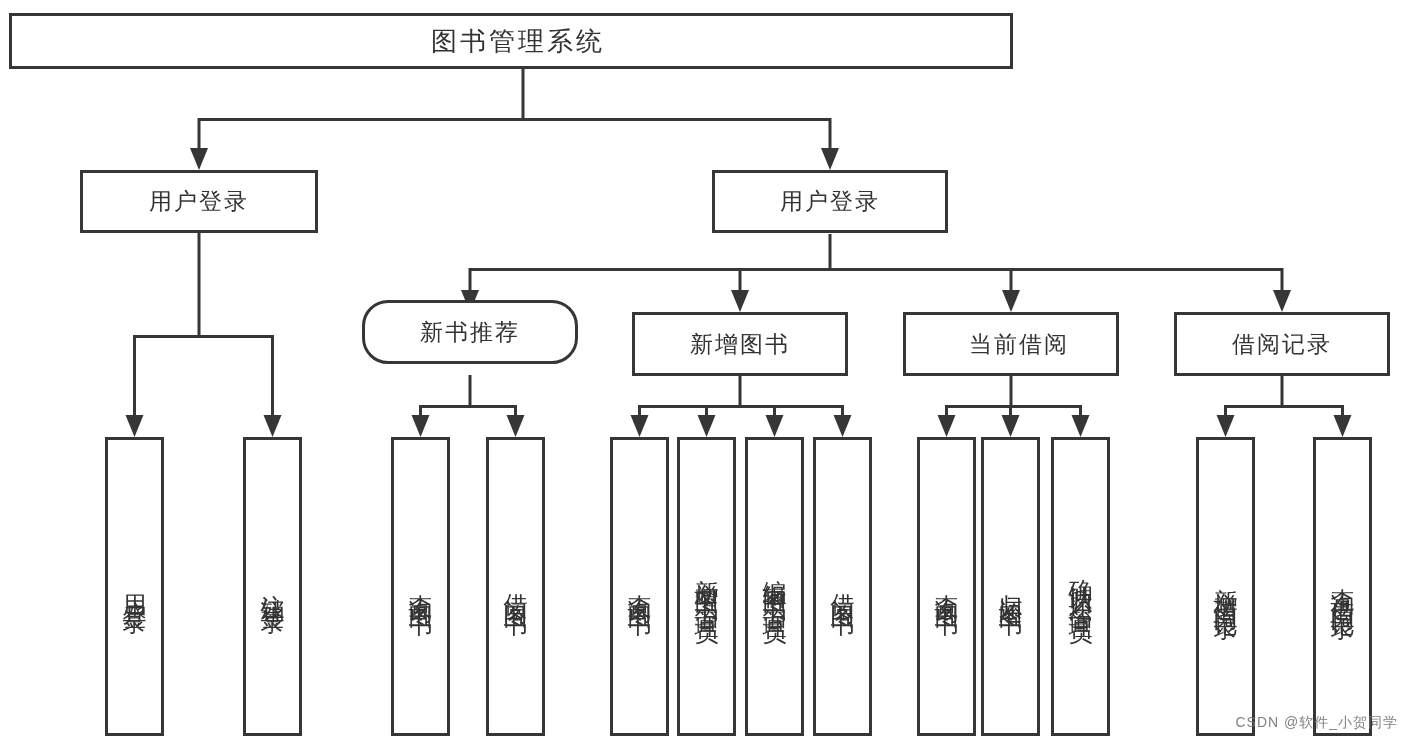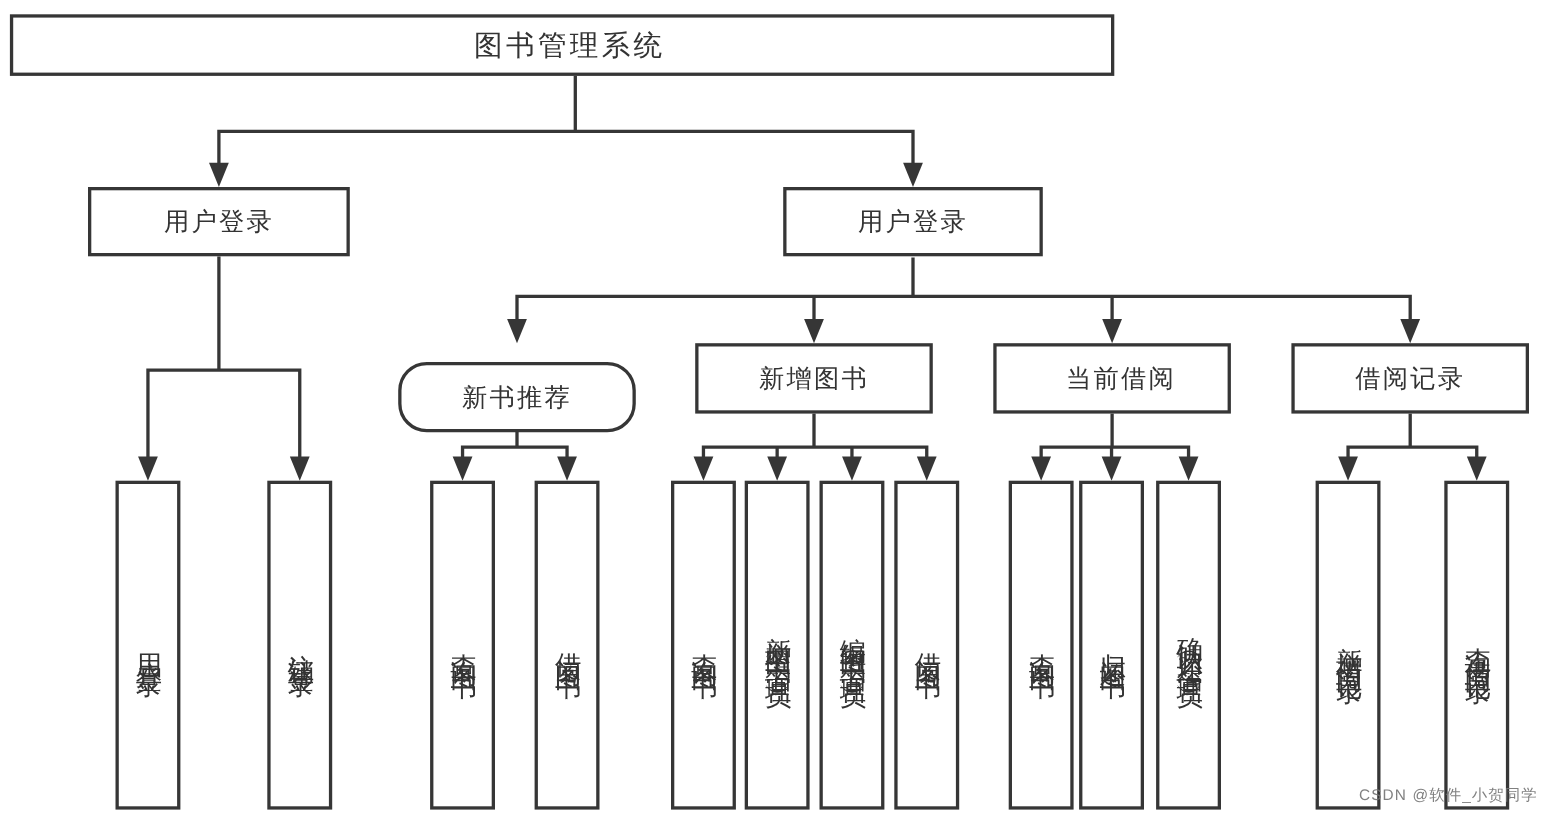--- a/index.html
+++ b/index.html
@@ -62,21 +62,21 @@
       <polygon points="1216.5,415 1234.5,415 1225.5,437"></polygon>
       <polygon points="1333.5,415 1351.5,415 1342.5,437"></polygon>
     </g>
   </svg>
 
   <div class="box h1" style="left:9px;top:13px;width:1004px;height:56px;padding-left:14px;">图书管理系统</div>
 
   <div class="box h2" style="left:80px;top:170px;width:238px;height:63px;">用户登录</div>
   <div class="box h2" style="left:712px;top:170px;width:236px;height:63px;">用户登录</div>
 
-  <div class="box h2" style="left:362px;top:329px;width:216px;height:64px;border-radius:26px;">新书推荐</div>
+  <div class="box h2" style="left:362px;top:300px;width:216px;height:64px;border-radius:26px;">新书推荐</div>
   <div class="box h2" style="left:632px;top:312px;width:216px;height:64px;">新增图书</div>
   <div class="box h2" style="left:903px;top:312px;width:216px;height:64px;padding-left:16px;">当前借阅</div>
   <div class="box h2" style="left:1174px;top:312px;width:216px;height:64px;">借阅记录</div>
 
   <div class="box leaf" style="left:105px;top:437px;width:59px;height:299px;">用户登录</div>
   <div class="box leaf" style="left:243px;top:437px;width:59px;height:299px;">注销登录</div>
 
   <div class="box leaf" style="left:391px;top:437px;width:59px;height:299px;">查询图书</div>
   <div class="box leaf" style="left:486px;top:437px;width:59px;height:299px;">借阅图书</div>
 

